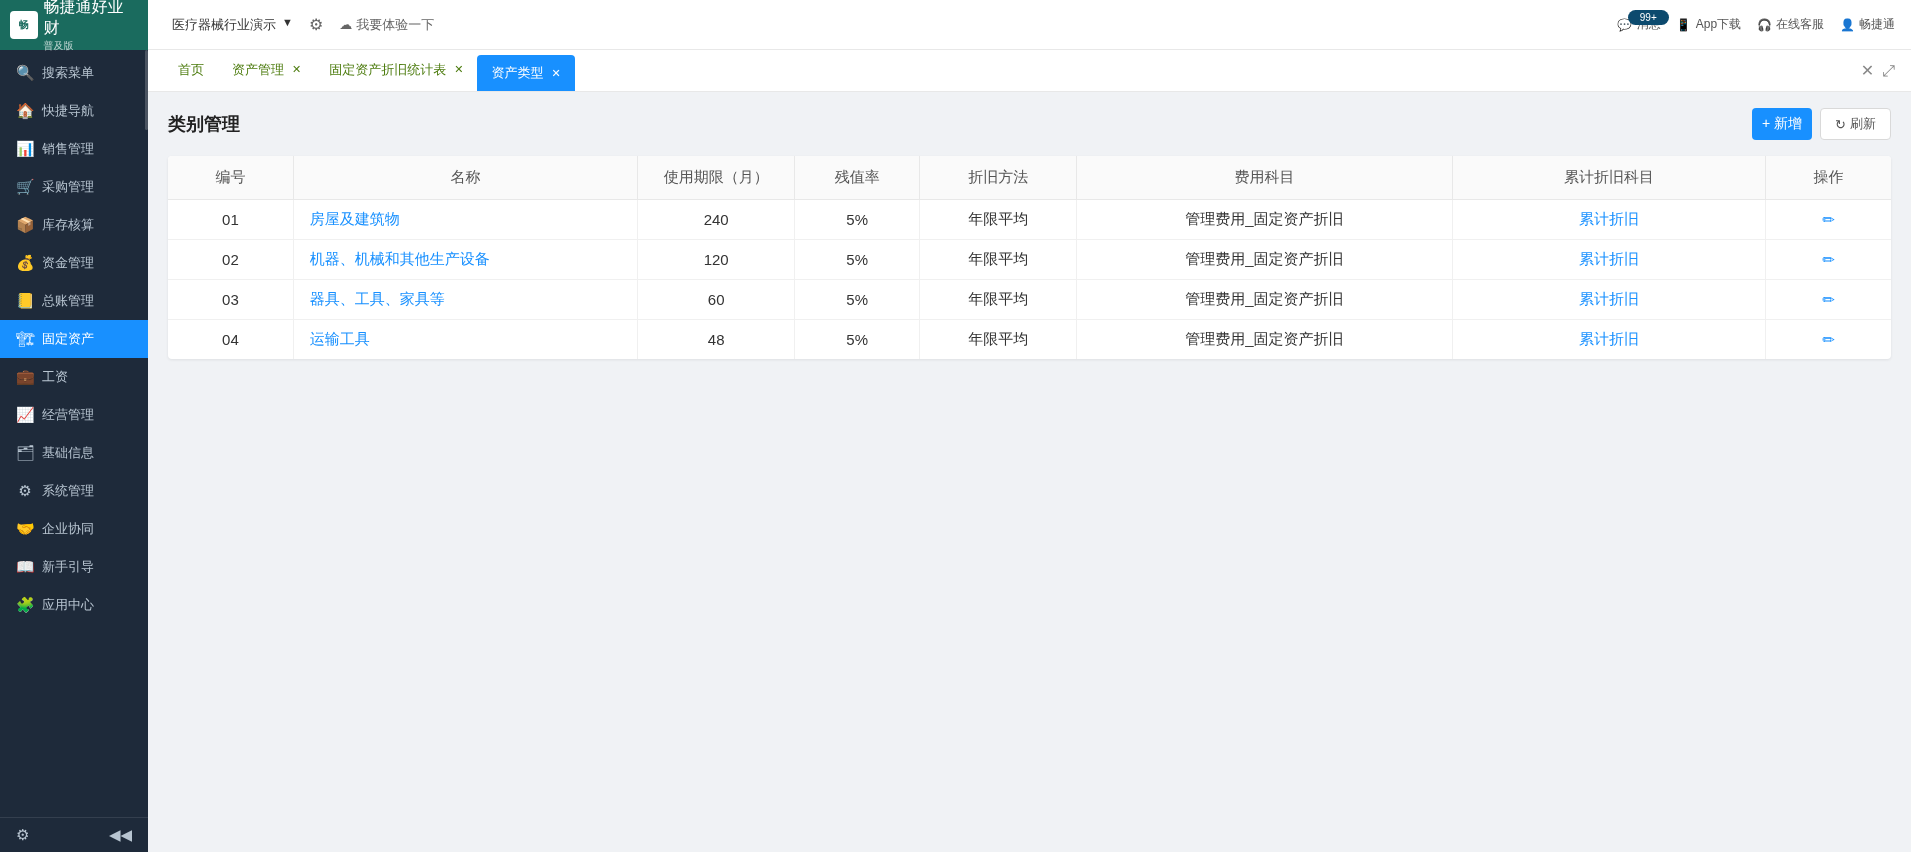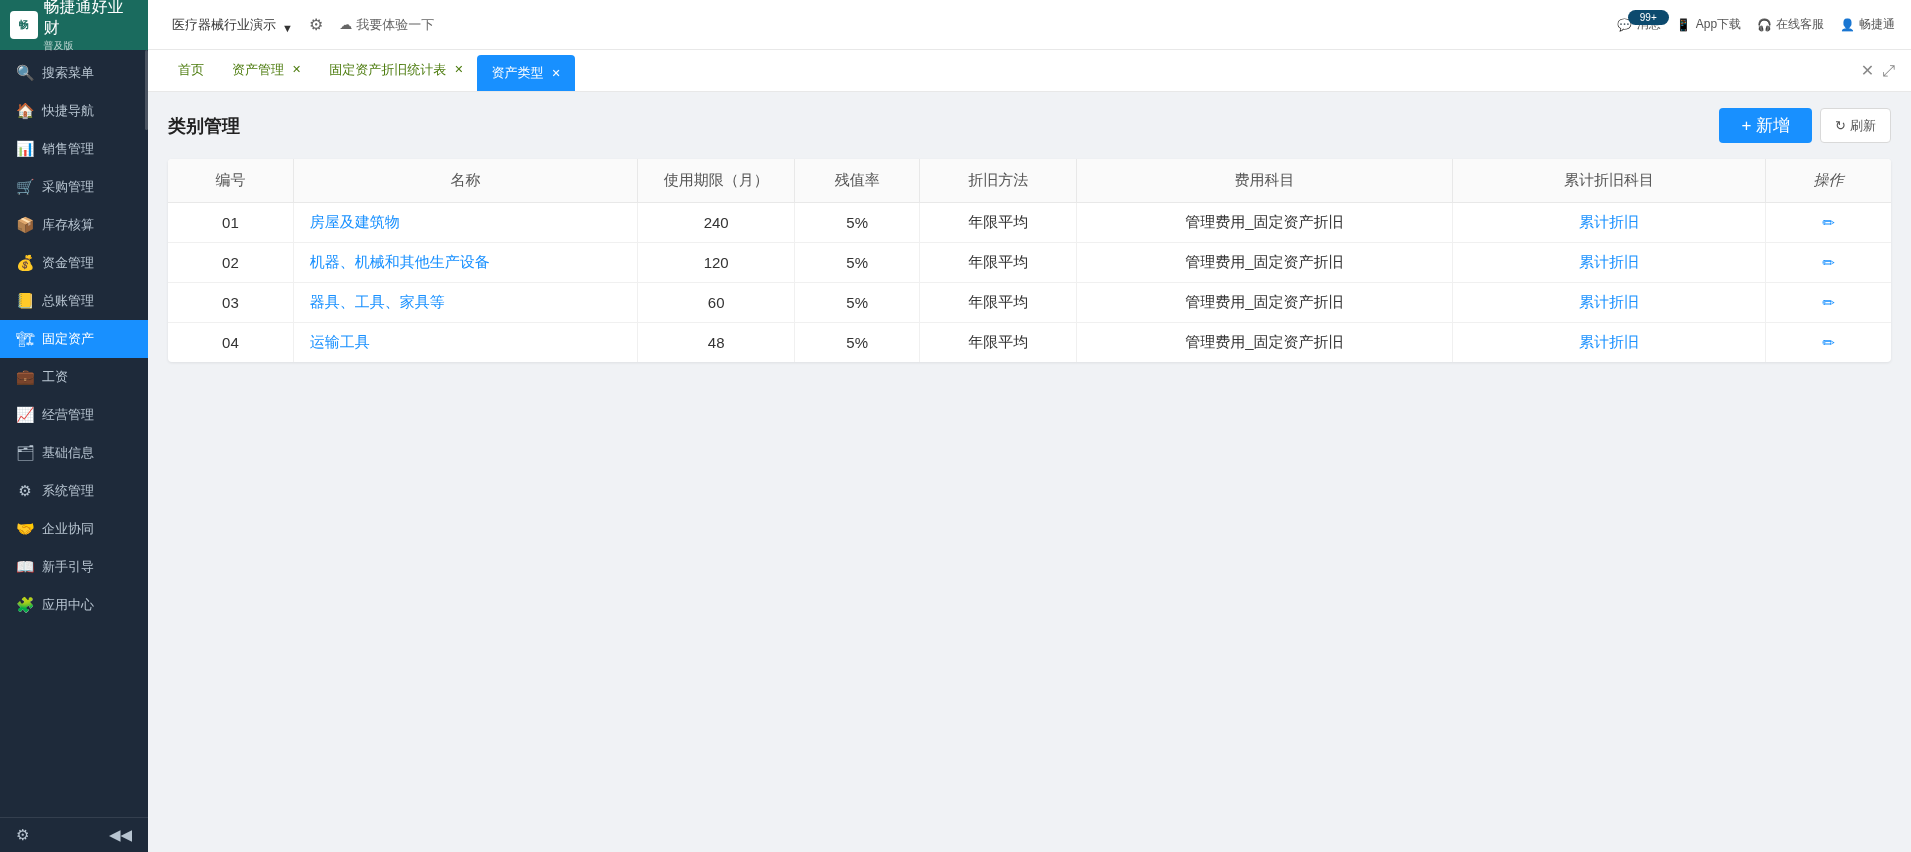--- a/index.html
+++ b/index.html
@@ -67,21 +67,21 @@
     .topbar {
       height: 50px;
       background: #fff;
       border-bottom: 1px solid #e8e8e8;
       display: flex;
       align-items: center;
       padding: 0 16px;
       gap: 8px;
     }
     .topbar-project {
-      display: flex; align-items: flex-end; gap: 6px;
+      display: flex; align-items: flex-start; gap: 6px;
       font-size: 13px; color: #333;
       cursor: pointer; padding: 4px 8px;
       border-radius: 4px;
     }
     .topbar-settings { cursor: pointer; color: #666; font-size: 16px; }
     .topbar-experience {
       display: flex; align-items: center; gap: 4px;
       margin-left: 8px; color: #666; cursor: pointer; font-size: 13px;
     }
     .topbar-right {
@@ -158,22 +158,22 @@
       margin-bottom: 16px;
     }
     .page-title { font-size: 18px; font-weight: 600; color: #222; }
     .page-actions { display: flex; gap: 8px; }
 
     .btn-primary {
       background: #1890ff;
       color: #fff;
       border: none;
       border-radius: 4px;
-      padding: 6px 22px;
-      font-size: 17px;
+      padding: 6px 10px;
+      font-size: 14px;
       cursor: pointer;
       display: flex; align-items: center; gap: 4px;
     }
     .btn-default {
       background: #fff;
       color: #555;
       border: 1px solid #d9d9d9;
       border-radius: 4px;
       padding: 6px 14px;
       font-size: 13px;
@@ -197,21 +197,21 @@
       background: #fafafa;
       border-bottom: 1px solid #e8e8e8;
     }
     thead th {
       padding: 12px 16px;
       text-align: center;
       color: #555;
       font-weight: 500;
       border-right: 1px solid #e8e8e8;
     }
-    thead th:last-child { border-right: none; font-style: italic; }
+    thead th:last-child { border-right: none; }
     tbody tr {
       border-bottom: 1px solid #f0f0f0;
     }
     tbody tr:last-child { border-bottom: none; }
     tbody td {
       padding: 10px 16px;
       text-align: center;
       color: #333;
       border-right: 1px solid #f0f0f0;
     }

